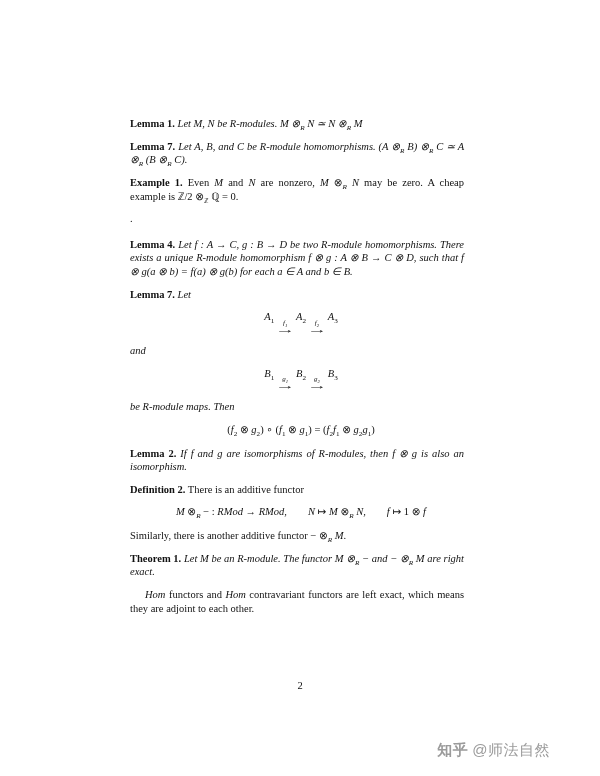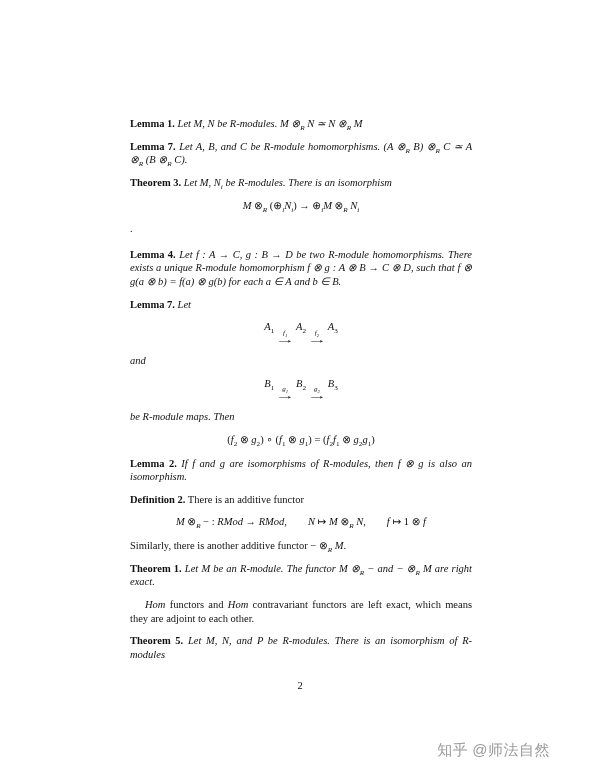--- a/index.html
+++ b/index.html
@@ -12,21 +12,21 @@
     color:#111;
   }
   .content {
     position:absolute;
     left:130px; top:117px;
     width:342px;
     font-size:10.5px;
     line-height:1.3;
     text-align:justify;
   }
-  .blk { margin:0 0 9px 0; }
+  .blk { margin:0 8px 9px 0; }
   .thm-label { font-weight:bold; font-style:normal; }
   .thm-body { font-style:italic; }
   .def-body { font-style:normal; }
   .cont { font-style:italic; }
   .plain { font-style:normal; }
   .indent { text-indent:15px; }
   .dot { margin:3px 0 12px 0; }
   .display { text-align:center; margin:2px 0 10px 0; font-style:normal; }
   sub { font-size:0.68em; line-height:0; }
   .xarr {
@@ -39,36 +39,35 @@
     position:absolute; top:680px; left:0; width:600px;
     text-align:center; font-size:10.5px; color:#111;
   }
   .watermark {
     position:absolute; top:741px; right:50px;
     font-family:"Liberation Sans", sans-serif;
     font-size:15px; color:#9b9b9b;
     letter-spacing:0.5px;
     white-space:nowrap;
   }
-  .watermark .brand { font-weight:normal; margin-right:4px;margin-top:41px; }
+  .watermark .brand { font-weight:bold; margin-right:4px;margin-top:41px; }
 </style>
 </head>
 <body>
 
 <div class="content">
 
   <p class="blk"><b class="thm-label">Lemma 1.</b> <span class="thm-body">Let <i>M</i>, <i>N</i> be <i>R</i>-modules. <i>M</i> ⊗<sub><i>R</i></sub> <i>N</i> ≃ <i>N</i> ⊗<sub><i>R</i></sub> <i>M</i></span></p>
 
   <p class="blk"><b class="thm-label">Lemma 7.</b> <span class="thm-body">Let <i>A</i>, <i>B</i>, and <i>C</i> be <i>R</i>-module homomorphisms. (<i>A</i> ⊗<sub><i>R</i></sub> <i>B</i>) ⊗<sub><i>R</i></sub> <i>C</i> ≃ <i>A</i> ⊗<sub><i>R</i></sub> (<i>B</i> ⊗<sub><i>R</i></sub> <i>C</i>).</span></p>
 
 
+  <p class="blk"><b class="thm-label">Example 1.</b> <span class="def-body">Even <i>M</i> and <i>N</i> are nonzero, <i>M</i> ⊗<sub><i>R</i></sub> <i>N</i> may be zero. A cheap example is ℤ/2 ⊗<sub>ℤ</sub> ℚ = 0.</span></p>
 
-  <p class="blk"><b class="thm-label">Theorem 3.</b> <span class="thm-body">Let <i>M</i>, <i>N<sub>i</sub></i> be <i>R</i>-modules. There is an isomorphism</span></p>
 
-  <div class="display"><i>M</i> ⊗<sub><i>R</i></sub> (⊕<sub><i>i</i></sub><i>N<sub>i</sub></i>) → ⊕<sub><i>i</i></sub><i>M</i> ⊗<sub><i>R</i></sub> <i>N<sub>i</sub></i></div>
 
   <p class="blk dot plain">.</p>
 
 
   <p class="blk"><b class="thm-label">Lemma 4.</b> <span class="thm-body">Let <i>f</i> : <i>A</i> → <i>C</i>, <i>g</i> : <i>B</i> → <i>D</i> be two <i>R</i>-module homomorphisms. There exists a unique <i>R</i>-module homomorphism <i>f</i> ⊗ <i>g</i> : <i>A</i> ⊗ <i>B</i> → <i>C</i> ⊗ <i>D</i>, such that <i>f</i> ⊗ <i>g</i>(<i>a</i> ⊗ <i>b</i>) = <i>f</i>(<i>a</i>) ⊗ <i>g</i>(<i>b</i>) for each <i>a</i> ∈ <i>A</i> and <i>b</i> ∈ <i>B</i>.</span></p>
 
   <p class="blk"><b class="thm-label">Lemma 7.</b> <span class="thm-body">Let</span></p>
 
   <div class="display"><i>A</i><sub>1</sub> <span class="xarr">
         <span class="xlab">f<sub>1</sub></span>
@@ -97,19 +96,18 @@
   <p class="blk"><b class="thm-label">Definition 2.</b> <span class="def-body">There is an additive functor</span></p>
 
   <div class="display"><i>M</i> ⊗<sub><i>R</i></sub> − : <i>RMod</i> → <i>RMod</i>,  <i>N</i> ↦ <i>M</i> ⊗<sub><i>R</i></sub> <i>N</i>,  <i>f</i> ↦ 1 ⊗ <i>f</i></div>
 
   <p class="blk plain">Similarly, there is another additive functor − ⊗<sub><i>R</i></sub> <i>M</i>.</p>
 
   <p class="blk"><b class="thm-label">Theorem 1.</b> <span class="thm-body">Let <i>M</i> be an <i>R</i>-module. The functor <i>M</i> ⊗<sub><i>R</i></sub> − and − ⊗<sub><i>R</i></sub> <i>M</i> are right exact.</span></p>
 
   <p class="blk plain indent"><i>Hom</i> functors and <i>Hom</i> contravariant functors are left exact, which means they are adjoint to each other.</p>
 
-  <p class="blk"><b class="thm-label">Theorem 5.</b> <span class="thm-body">Let <i>M</i>, <i>N</i>, and <i>P</i> be <i>R</i>-modules. There is an isomorphism of <i>R</i>-modules</span></p>
 
 </div>
 
 <div class="page-number">2</div>
 
 <div class="watermark"><span class="brand">知乎</span><span>@师法自然</span></div>
 
 </body></html>

